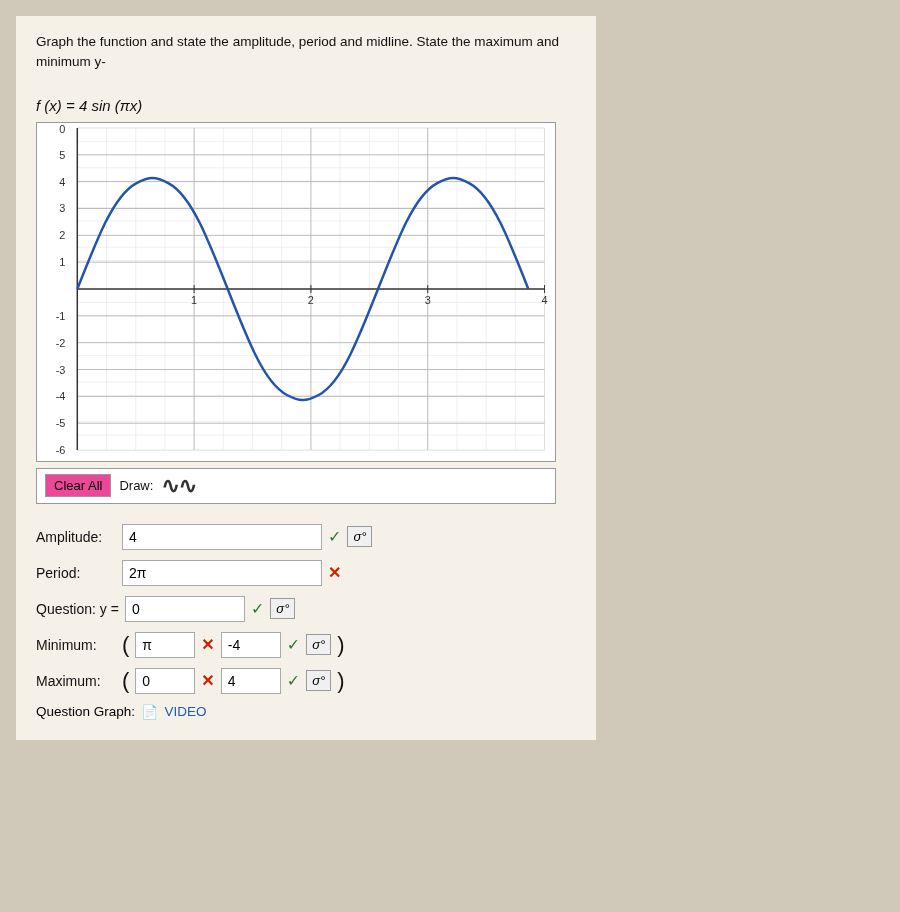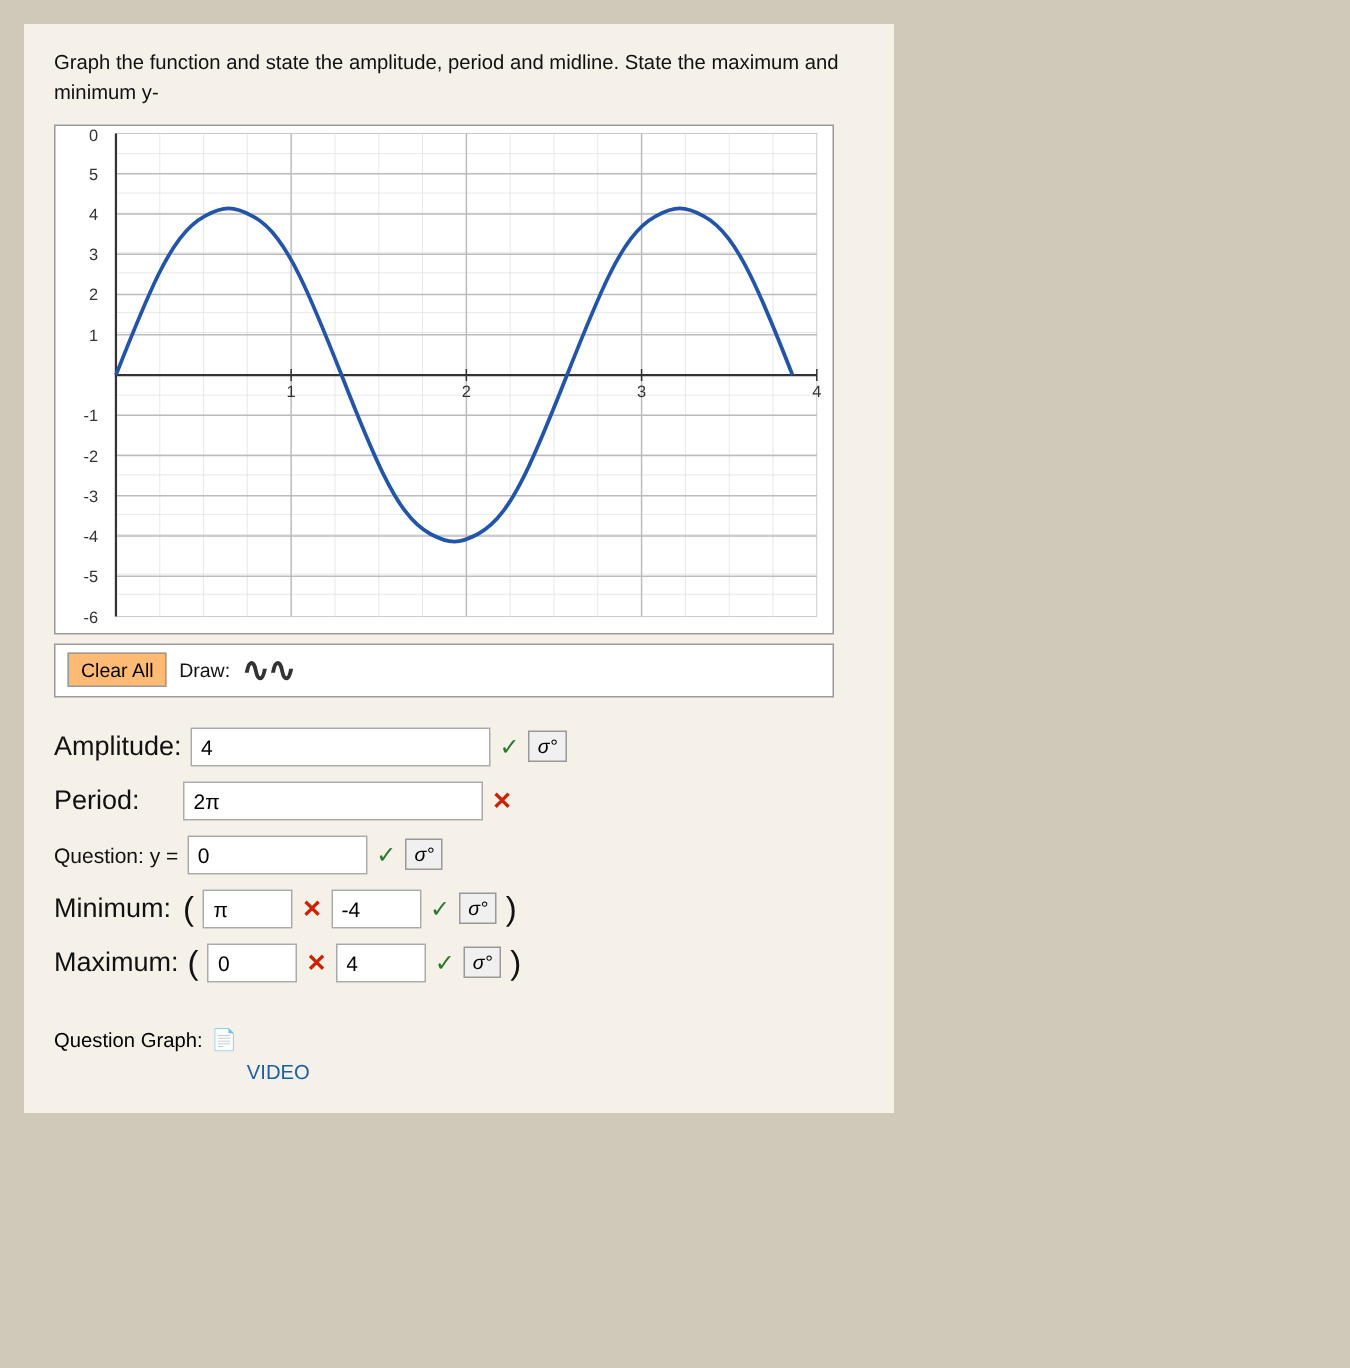--- a/index.html
+++ b/index.html
@@ -12,21 +12,21 @@
       min-height: 912px;
     }
     .page-container {
       background: #f5f0e8;
       padding: 16px 20px 20px 20px;
       max-width: 580px;
     }
     .instructions {
       font-size: 13.5px;
       line-height: 1.5;
-      margin-bottom: 10px;
+      margin-bottom: 24px;
       color: #111;
     }
     .function-label {
       font-size: 15px;
       margin-bottom: 8px;
       font-style: italic;
       color: #111;
     }
     .graph-container {
       position: relative;
@@ -45,21 +45,21 @@
       align-items: center;
       gap: 8px;
       margin-bottom: 20px;
       border: 1px solid #999;
       background: #fff;
       padding: 4px 8px;
       width: 520px;
     }
     .clear-all-btn {
       border: 1px solid #999;
-      background: #fdba74;
+      background: #ec4899;
       padding: 3px 8px;
       cursor: pointer;
       font-size: 13px;
     }
     .draw-label {
       font-size: 13px;
       color: #111;
     }
     .draw-icon {
       font-size: 22px;
@@ -70,21 +70,21 @@
     .answers-section {
       margin-top: 4px;
     }
     .answer-row {
       display: flex;
       align-items: center;
       margin-bottom: 10px;
       gap: 6px;
     }
     .answer-label {
-      font-size: 18px;
+      font-size: 14px;
       color: #111;
       min-width: 80px;
     }
     .answer-input {
       border: 1px solid #aaa;
       padding: 2px 6px;
       font-size: 14px;
       background: #fff;
       height: 26px;
     }
@@ -123,35 +123,37 @@
       display: flex;
       align-items: center;
       gap: 6px;
       margin-top: 10px;
       font-size: 13.5px;
     }
     .video-link {
       color: #1a5fa8;
       text-decoration: none;
       font-size: 13.5px;
-      margin-top: 42px;
     }
     .video-icon {
       color: #1a5fa8;
       font-size: 14px;
     }
   </style>
 </head>
 <body>
 
 <div class="page-container">
   <div class="instructions">
     <span>Graph the function and state the amplitude, period and midline. State the maximum and minimum y-</span><br>
   </div>
 
+  <div class="function-label">
+    <span>f (x) = 4 sin (πx)</span>
+  </div>
 
   <div class="graph-container">
     <svg class="graph-svg" viewBox="0 0 520 340">
 
       <defs>
         <pattern id="smallGrid" width="23" height="23" patternUnits="userSpaceOnUse">
           <path d="M 23 0 L 0 0 0 23" fill="none" stroke="#ddd" stroke-width="0.5"></path>
         </pattern>
         <pattern id="grid" width="115" height="23" patternUnits="userSpaceOnUse">
           <rect width="115" height="23" fill="url(#smallGrid)"></rect>

